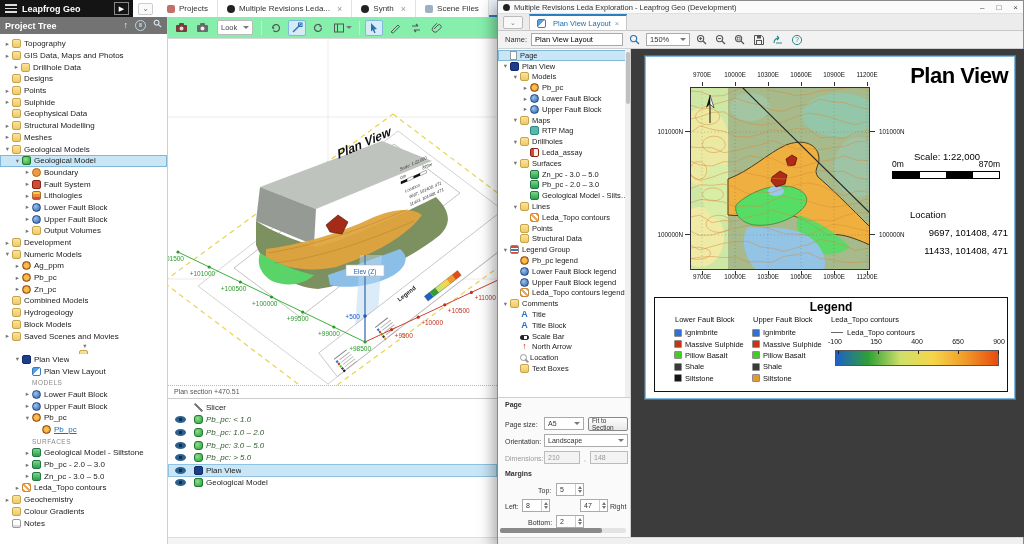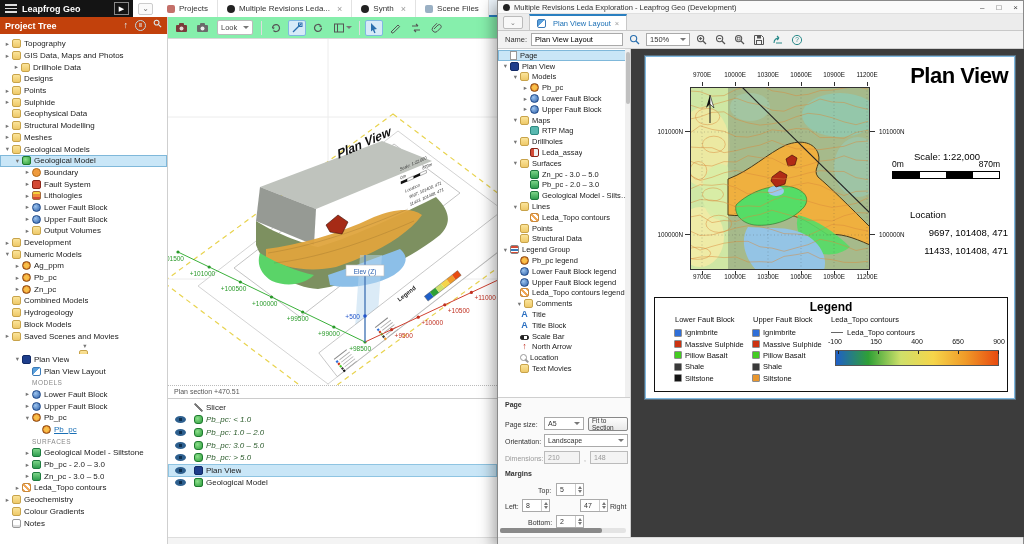--- a/index.html
+++ b/index.html
@@ -23,21 +23,21 @@
   .mtab .tclose { color:#999; font-size:9px; margin-left:3px; }
   .tabicon { width:8px; height:8px; border-radius:2px; display:inline-block; flex:none; }
   .tabicon.projects-icon { background:#c4706a; }
   .tabicon.leapfrog-icon { background:#222; border-radius:50%; }
   .tabicon.scene-files-icon { background:#9ab0c4; }
   .tabicon.scene-icon { background:#3aa53a; border-radius:50%; }
 
   
   #sidebar { position:absolute; left:0; top:17px; width:168px; height:527px; background:#fff;
     border-right:1px solid #cfcfcf; }
-  #sidebar-header { height:17px; background:#c2410c; color:#fff; font-size:9px; font-weight:bold;
+  #sidebar-header { height:17px; background:#737373; color:#fff; font-size:9px; font-weight:bold;
     display:flex; align-items:center; padding:0 5px; }
   #sidebar-header .sp { flex:1; }
   .hico { color:#dceef5; font-size:9px; margin-left:7px; line-height:15px; }
   .hico.circ { border:1px solid #bcd8e4; border-radius:50%; width:11px; height:11px; font-size:6px;
     text-align:center; line-height:9px; }
   #project-tree { padding-top:4px; }
 
   
   .trow { display:flex; align-items:center; height:11.7px; font-size:8px; color:#222;
     white-space:nowrap; overflow:hidden; }
@@ -844,21 +844,21 @@
       <div class="trow" style="padding-left: 13px;">
         <span class="chev"></span>
         <span class="ic ic-volume"></span>
         <span class="tlabel">Upper Fault Block legend</span>
       </div>
       <div class="trow" style="padding-left: 13px;">
         <span class="chev"></span>
         <span class="ic ic-contours"></span>
         <span class="tlabel">Leda_Topo contours legend</span>
       </div>
-      <div class="trow" style="padding-left: 17px;">
+      <div class="trow" style="padding-left: 3px;">
         <span class="chev">▾</span>
         <span class="ic ic-folder"></span>
         <span class="tlabel">Comments</span>
       </div>
       <div class="trow" style="padding-left: 13px;">
         <span class="chev"></span>
         <span class="ic ic-textA">A</span>
         <span class="tlabel">Title</span>
       </div>
       <div class="trow" style="padding-left: 13px;">
@@ -877,21 +877,21 @@
         <span class="tlabel">North Arrow</span>
       </div>
       <div class="trow" style="padding-left: 13px;">
         <span class="chev"></span>
         <span class="ic ic-location"></span>
         <span class="tlabel">Location</span>
       </div>
       <div class="trow" style="padding-left: 13px;">
         <span class="chev"></span>
         <span class="ic ic-folder"></span>
-        <span class="tlabel">Text Movies</span>
+        <span class="tlabel">Text Boxes</span>
       </div>
     </div>
   <div id="lw-scrollbar">
       <div id="lw-scrollthumb"></div>
     </div>
 
   <div id="page-panel">
     <span class="plabel" style="left:7px;top:3px;font-weight:bold;">Page</span>
     <span class="plabel" style="left:7px;top:23px;">Page size:</span>
     <span class="pp-select" style="left:46px;top:19px;width:40px;">

